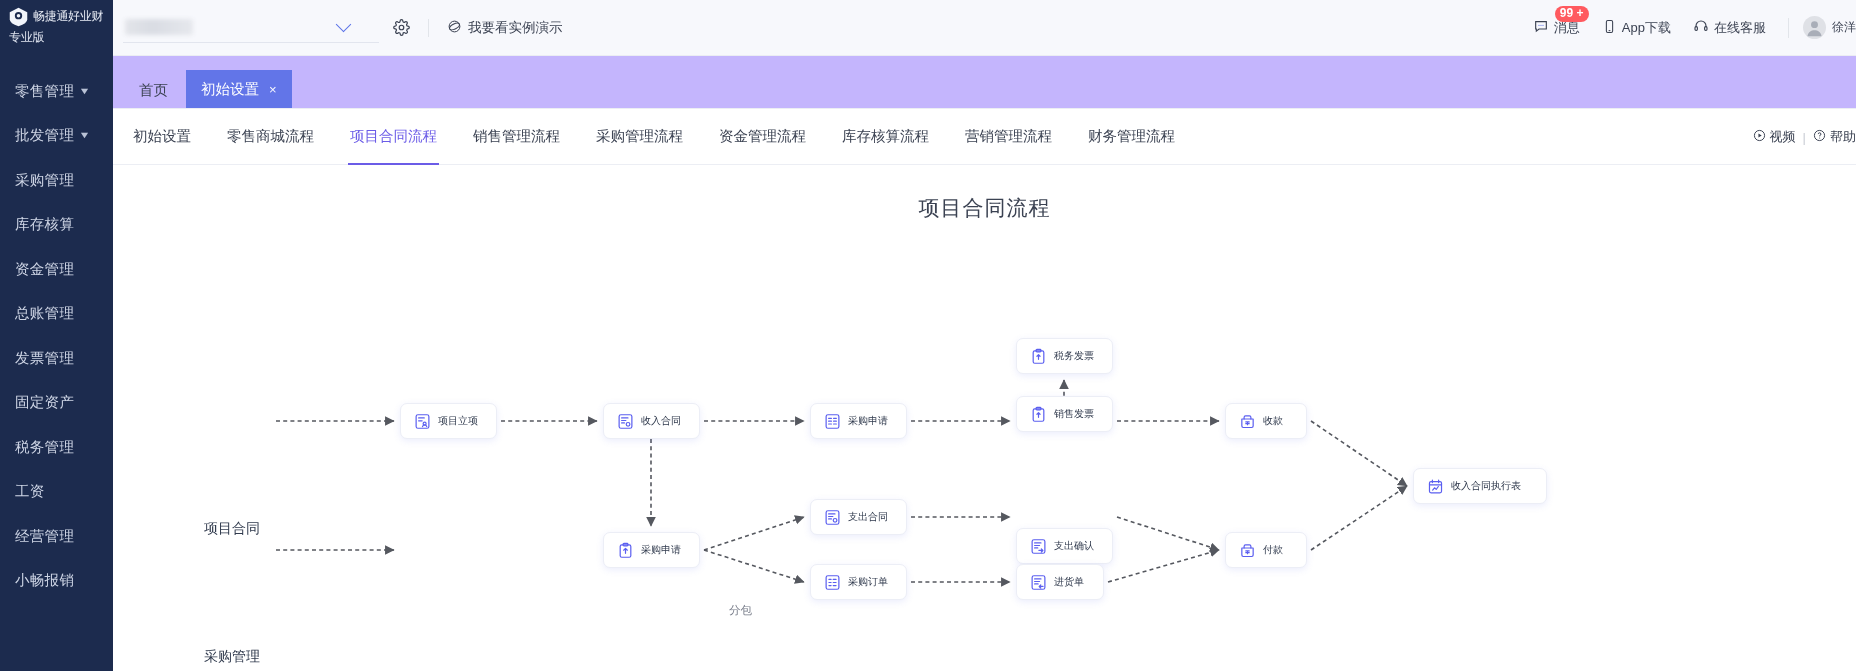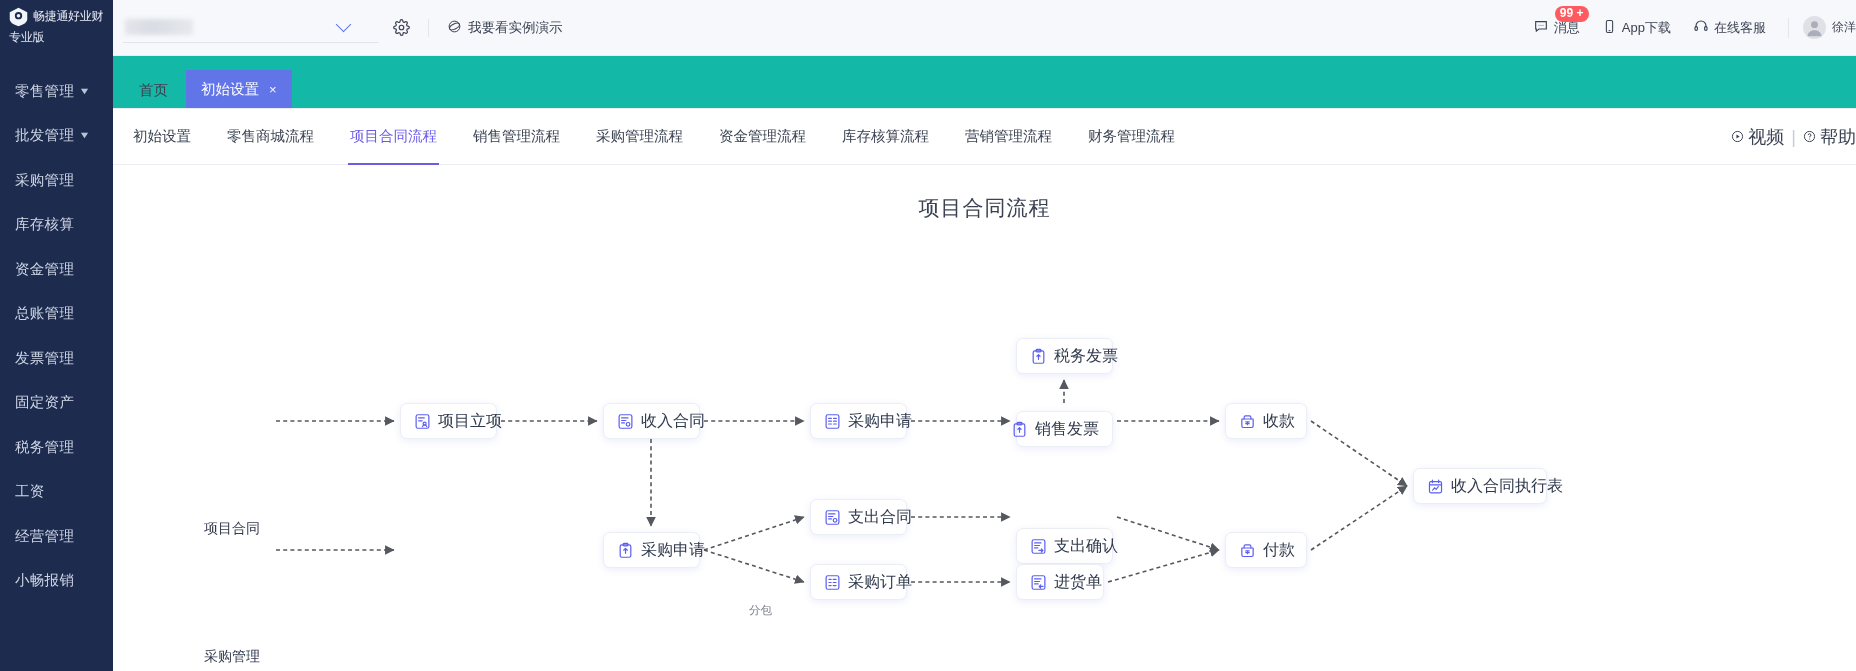--- a/index.html
+++ b/index.html
@@ -92,21 +92,21 @@
   }
   .avatar svg { display:block; }
   #user-name {
     color:#3b4252; font-size:12px; white-space:nowrap; overflow:hidden;
     max-width:28px;
   }
 
   
   #tabstrip {
     position:absolute; left:113px; top:56px; width:1743px; height:52px;
-    background:#14b8a6; display:flex; align-items:flex-end;
+    background:#c4b5fd; display:flex; align-items:flex-end;
   }
   .pagetab {
     height:36px; display:flex; align-items:center; padding:0 18px;
     font-size:14.5px; color:#3b4252; cursor:pointer; white-space:nowrap;
   }
   .pagetab.first { margin-left:8px; }
   .pagetab.active {
     background:#6275e8; color:#fff; height:38px; padding:0 15px;
   }
   .tab-close { margin-left:10px; font-size:13px; opacity:.95; }
@@ -127,39 +127,39 @@
   }
   .subtab.first { margin-left:20px; }
   .subtab.active { color:#6b5ce7; }
   .subtab.active::after {
     content:""; position:absolute; left:-2px; right:-2px; bottom:0;
     height:2px; background:#6b5ce7;
   }
   #subtabs-right {
     position:absolute; right:0px; top:0; height:56px;
     display:flex; align-items:center; gap:7px;
-    font-size:18px; color:#3b4252; white-space:nowrap;
+    font-size:13px; color:#3b4252; white-space:nowrap;
   }
   .srt-item { display:flex; align-items:center; gap:4px; cursor:pointer;}
   .srt-sep { color:#c9ccd4; }
 
   
   #diagram-wrap { position:relative; width:1743px; height:507px; }
   #diagram-title {
     position:absolute; left:0; right:0; top:29px;
     text-align:center; font-size:21px; color:#3b4252;
     letter-spacing:1px;
   }
   #svg-layer { position:absolute; left:0; top:0; }
   .node {
     position:absolute; height:36px;
     background:#fff; border:1px solid #eceef6; border-radius:7px;
     box-shadow:0 2px 7px rgba(98,117,232,0.13);
     display:flex; align-items:center; padding:0 13px;
-    font-size:16px; color:#303a4d; white-space:nowrap;
+    font-size:10px; color:#303a4d; white-space:nowrap;
     cursor:pointer;
   }
   .node .nico { width:17px; height:17px; margin-right:7px; flex:0 0 17px; }
   .node .nico svg { display:block; }
   .rowlabel {
     position:absolute; font-size:14px; color:#303a4d; white-space:nowrap;
   }
   .edgelabel {
     position:absolute; font-size:11.5px; color:#767b88; white-space:nowrap;
   }
@@ -357,21 +357,21 @@
           <path d="M1004,352 L1106,385"></path>
           <path d="M995,417 L1106,385"></path>
 
           <path d="M1198,256 L1294,321"></path>
           <path d="M1198,385 L1294,321"></path>
         </g>
       </svg>
 
     <div class="rowlabel" style="left: 91px; top: 355px;">项目合同</div>
         <div class="rowlabel" style="left: 91px; top: 483px;">采购管理</div>
-        <div class="edgelabel" style="left: 636px; top: 438px;">分包</div>
+        <div class="edgelabel" style="left: 616px; top: 438px;">分包</div>
         <div class="node" style="left: 287px; top: 238px; width: 97px;">
           <span class="nico">
             <svg width="17" height="17" viewBox="0 0 24 24">
               <rect x="3" y="2.5" width="18" height="19" rx="2.6" stroke="#5b5ff0" stroke-width="1.7" fill="none" stroke-linecap="round" stroke-linejoin="round"></rect>
               <path d="M6.5 7h8M6.5 11h5" stroke="#5b5ff0" stroke-width="1.7" fill="none" stroke-linecap="round" stroke-linejoin="round"></path>
               <circle cx="15" cy="15" r="2.1" stroke="#5b5ff0" stroke-width="1.7" fill="none" stroke-linecap="round" stroke-linejoin="round"></circle>
               <path d="M12 19.2c.5-1.6 1.6-2.3 3-2.3s2.5.7 3 2.3" stroke="#5b5ff0" stroke-width="1.7" fill="none" stroke-linecap="round" stroke-linejoin="round"></path>
             </svg>
           </span>
           <span>项目立项</span>
@@ -388,21 +388,21 @@
         </div>
         <div class="node" style="left: 697px; top: 238px; width: 97px;">
           <span class="nico">
             <svg width="17" height="17" viewBox="0 0 24 24">
               <rect x="3" y="2.5" width="18" height="19" rx="2.6" stroke="#5b5ff0" stroke-width="1.7" fill="none" stroke-linecap="round" stroke-linejoin="round"></rect>
               <path d="M6.5 7.5h4M6.5 11.5h4M6.5 15.5h4M13.5 7.5h4M13.5 11.5h4M13.5 15.5h4" stroke="#5b5ff0" stroke-width="1.7" fill="none" stroke-linecap="round" stroke-linejoin="round"></path>
             </svg>
           </span>
           <span>采购申请</span>
         </div>
-        <div class="node" style="left: 903px; top: 246px; width: 97px; justify-content: flex-end;">
+        <div class="node" style="left: 903px; top: 231px; width: 97px;">
           <span class="nico">
             <svg width="17" height="17" viewBox="0 0 24 24">
               <rect x="4.5" y="4" width="15" height="17.5" rx="2.2" stroke="#5b5ff0" stroke-width="1.7" fill="none" stroke-linecap="round" stroke-linejoin="round"></rect>
               <rect x="8.6" y="2" width="6.8" height="3.4" rx="1.2" stroke="#5b5ff0" stroke-width="1.7" fill="none" stroke-linecap="round" stroke-linejoin="round"></rect>
               <path d="M12 16V9.5M12 9.5l-2.2 2.2M12 9.5l2.2 2.2" stroke="#5b5ff0" stroke-width="1.7" fill="none" stroke-linecap="round" stroke-linejoin="round"></path>
             </svg>
           </span>
           <span>销售发票</span>
         </div>
         <div class="node" style="left: 903px; top: 173px; width: 97px;">

